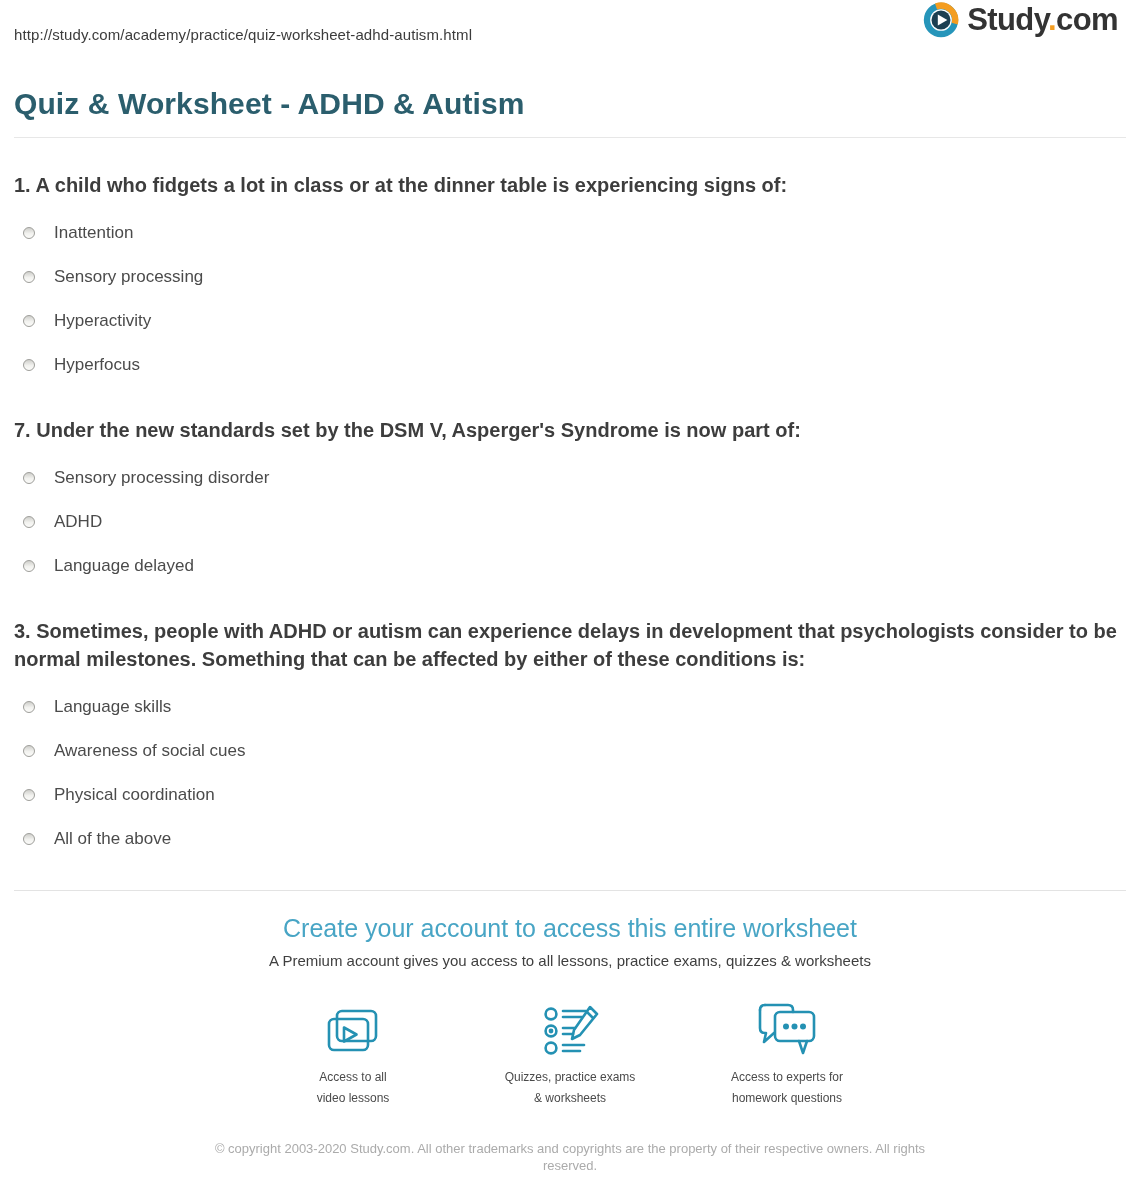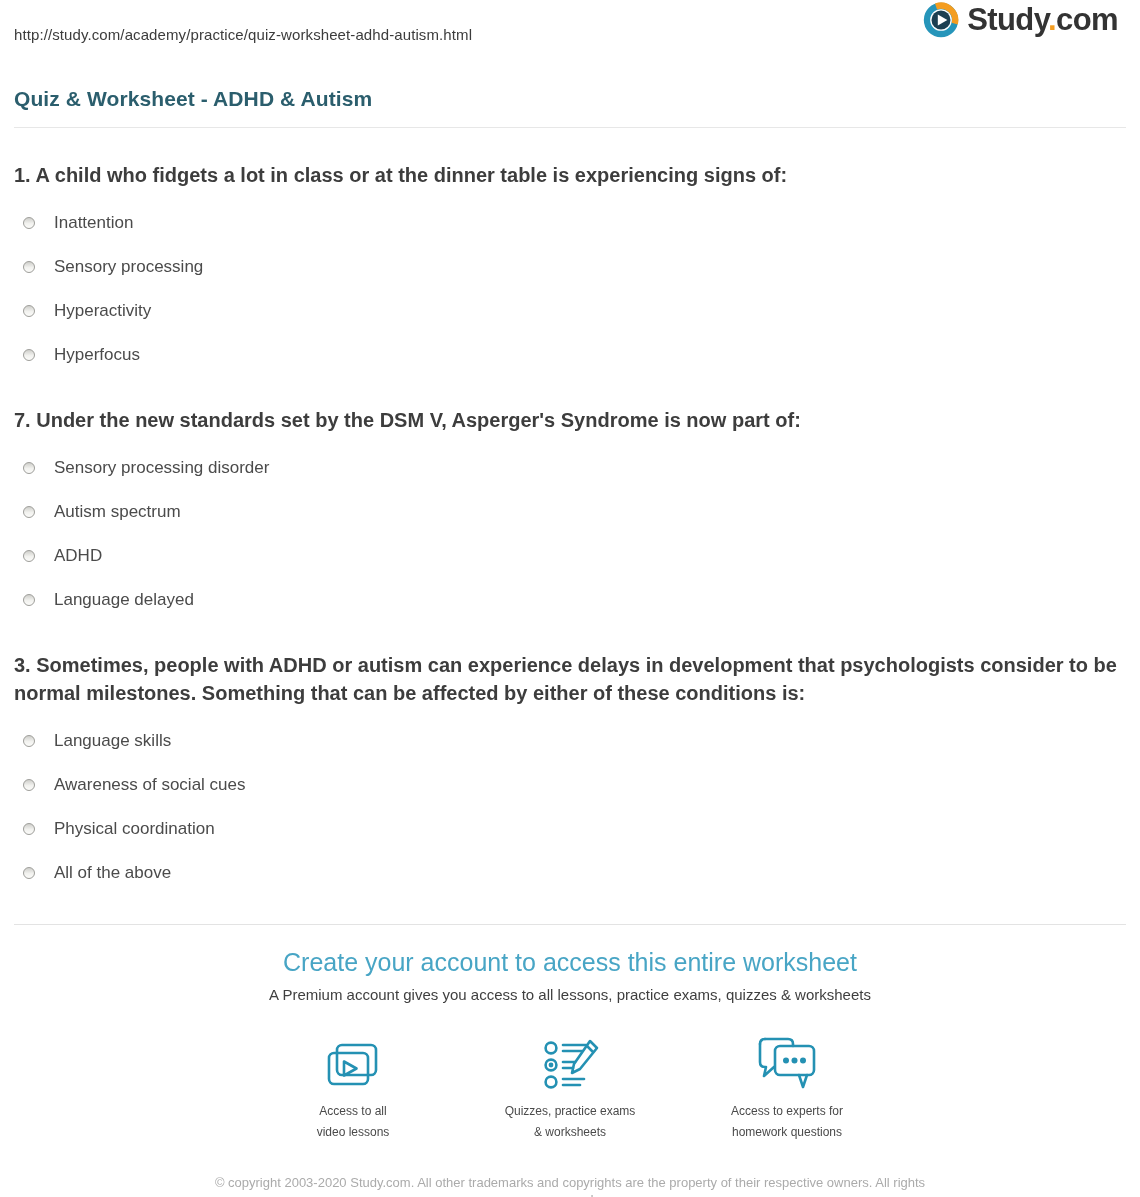--- a/index.html
+++ b/index.html
@@ -26,21 +26,21 @@
     display:flex; align-items:center; gap:7px;
     cursor:pointer;
   }
   .logo-mark { width:38px; height:38px; display:block; }
   .logo-text { font-size:31px; font-weight:700; color:#333; letter-spacing:-0.6px; }
   .logo-text .dot { color:#f49d20; }
 
   
   .page-title {
     margin-top:44px;
-    font-size:21px;
+    font-size:30px;
     font-weight:700;
     color:#2b5e6d;
     letter-spacing:0.1px;
   }
   .title-divider {
     border:none;
     border-top:1px solid #e7e7e7;
     margin-top:16px;
   }
 
@@ -164,24 +164,20 @@
       </div>
     </div>
   </div>
 
   <div class="question" style="margin-top:42px;">
     <h2 class="question-text">7. Under the new standards set by the DSM V, Asperger's Syndrome is now part of:</h2>
     <div class="options">
       <div class="option">
         <span class="radio"></span>
         <span class="option-label">Sensory processing disorder</span>
-      </div>
-      <div class="option">
-        <span class="radio"></span>
-        <span class="option-label">Autism spectrum</span>
       </div>
       <div class="option">
         <span class="radio"></span>
         <span class="option-label">ADHD</span>
       </div>
       <div class="option">
         <span class="radio"></span>
         <span class="option-label">Language delayed</span>
       </div>
     </div>

